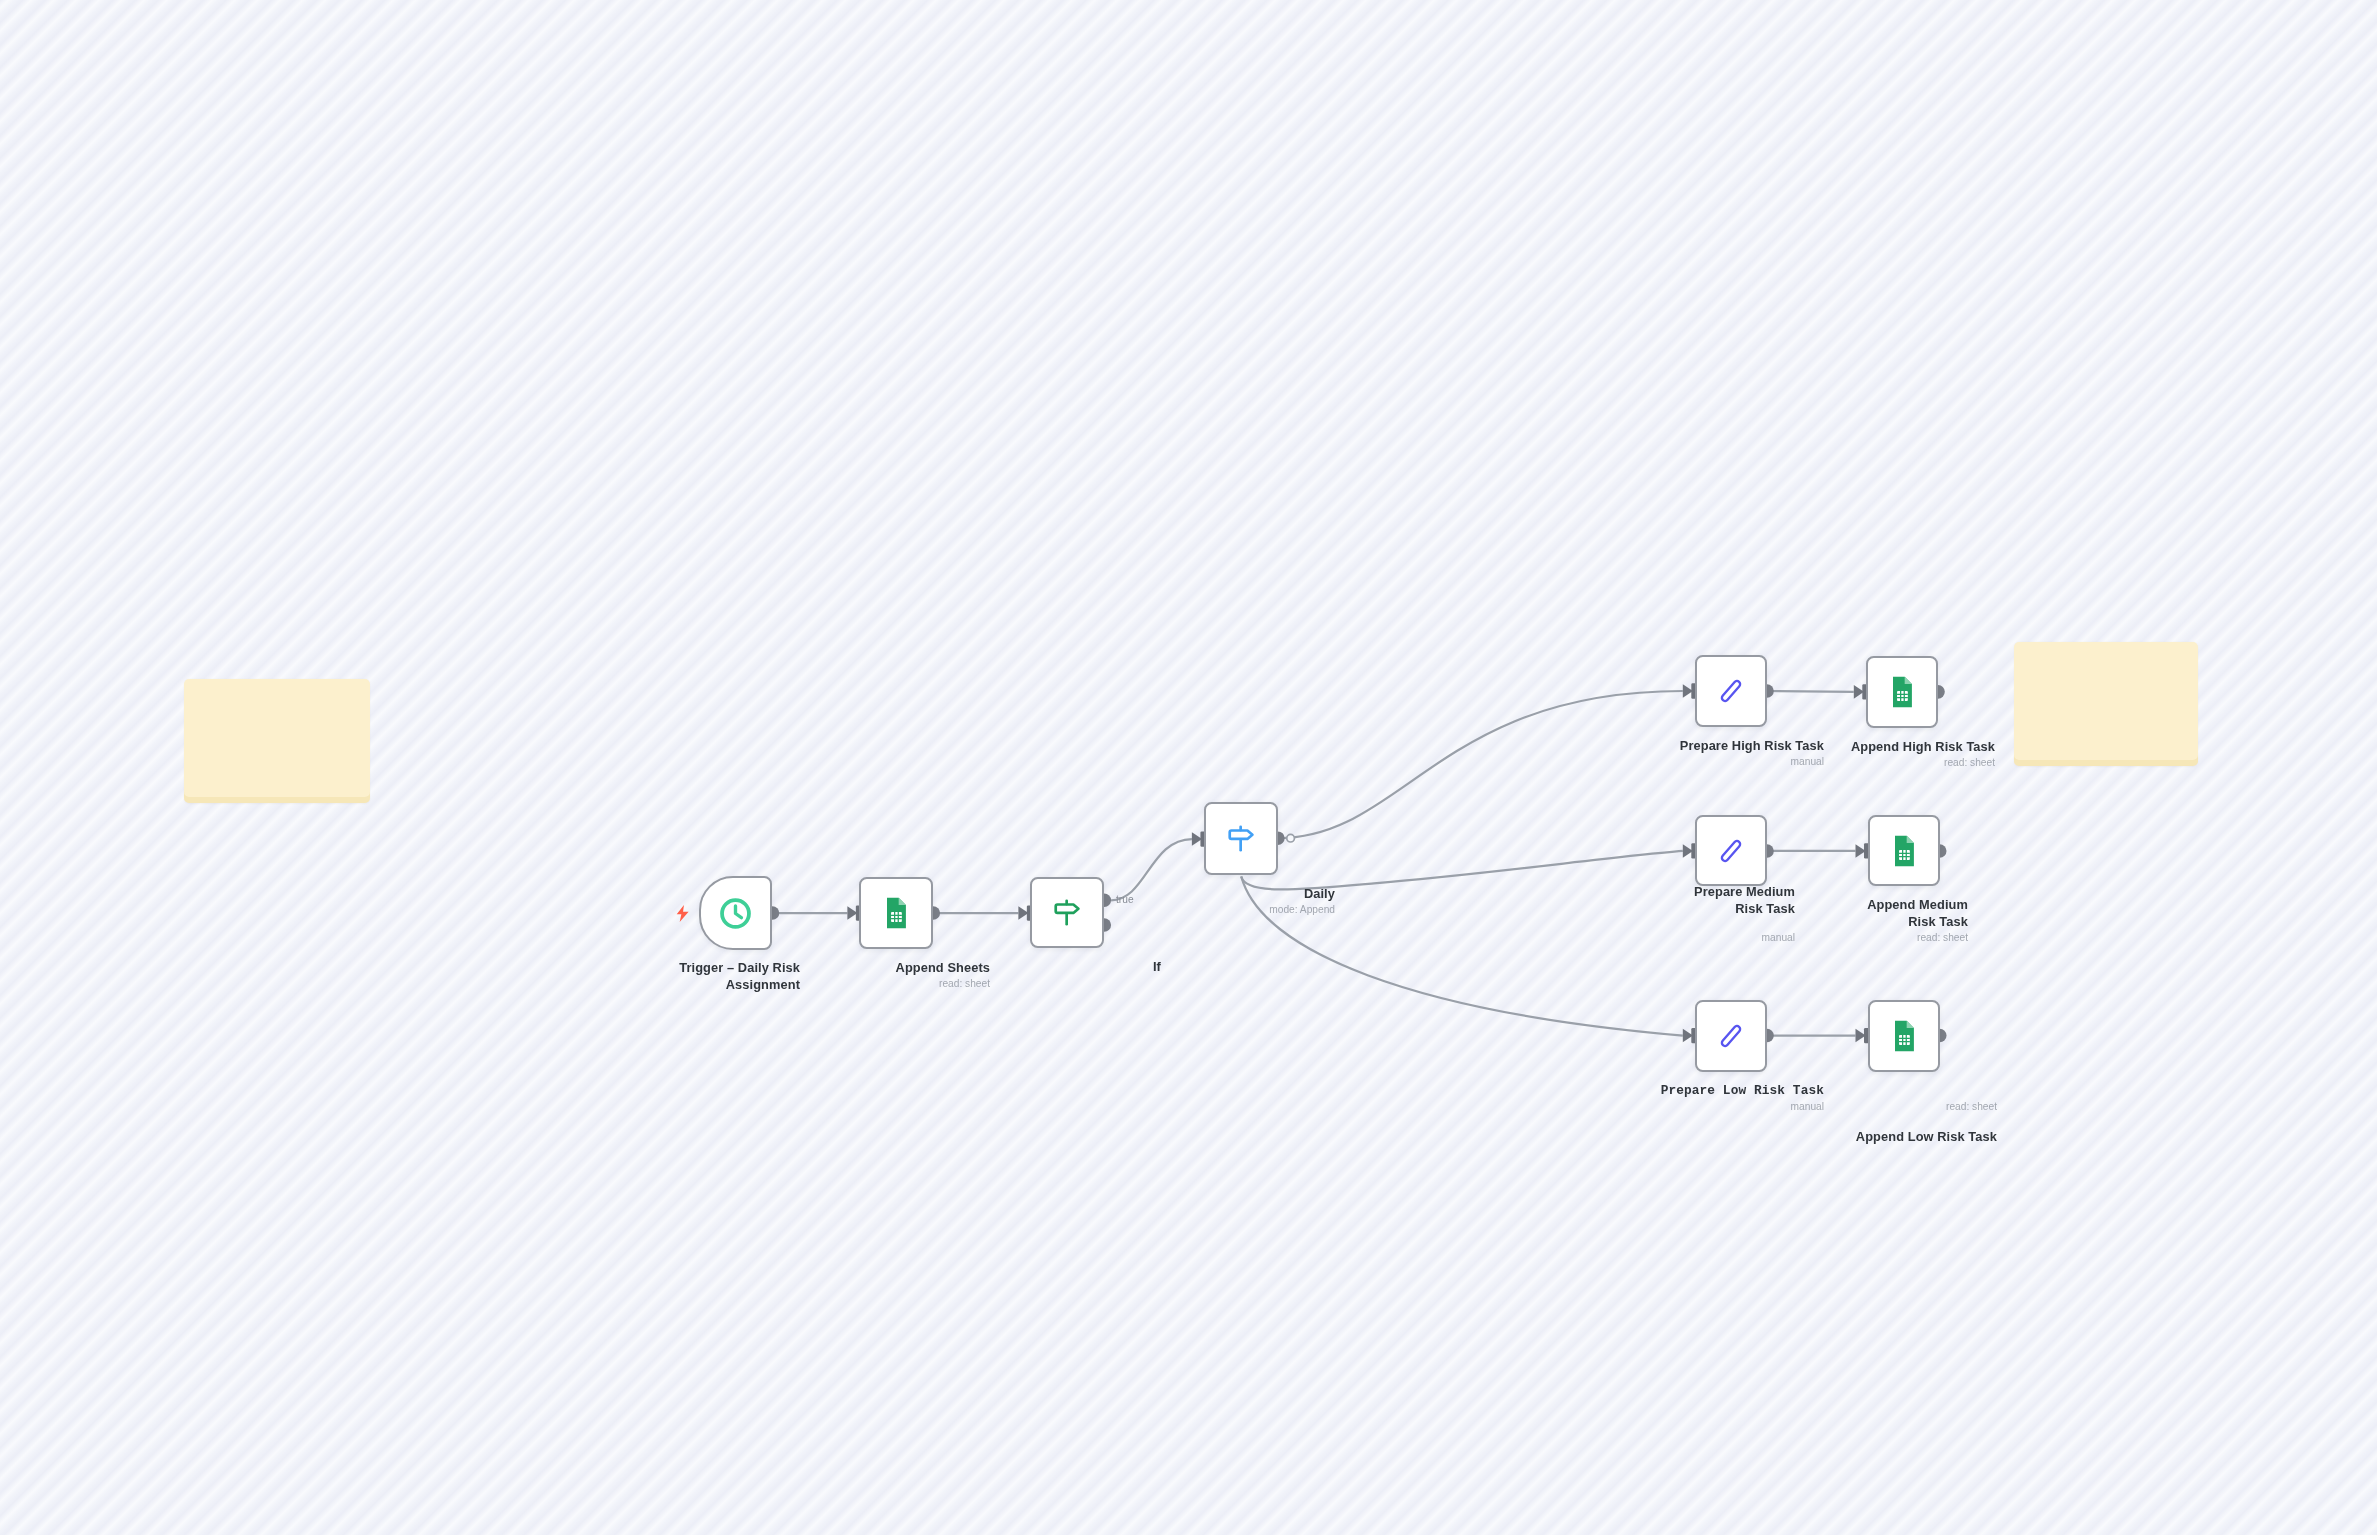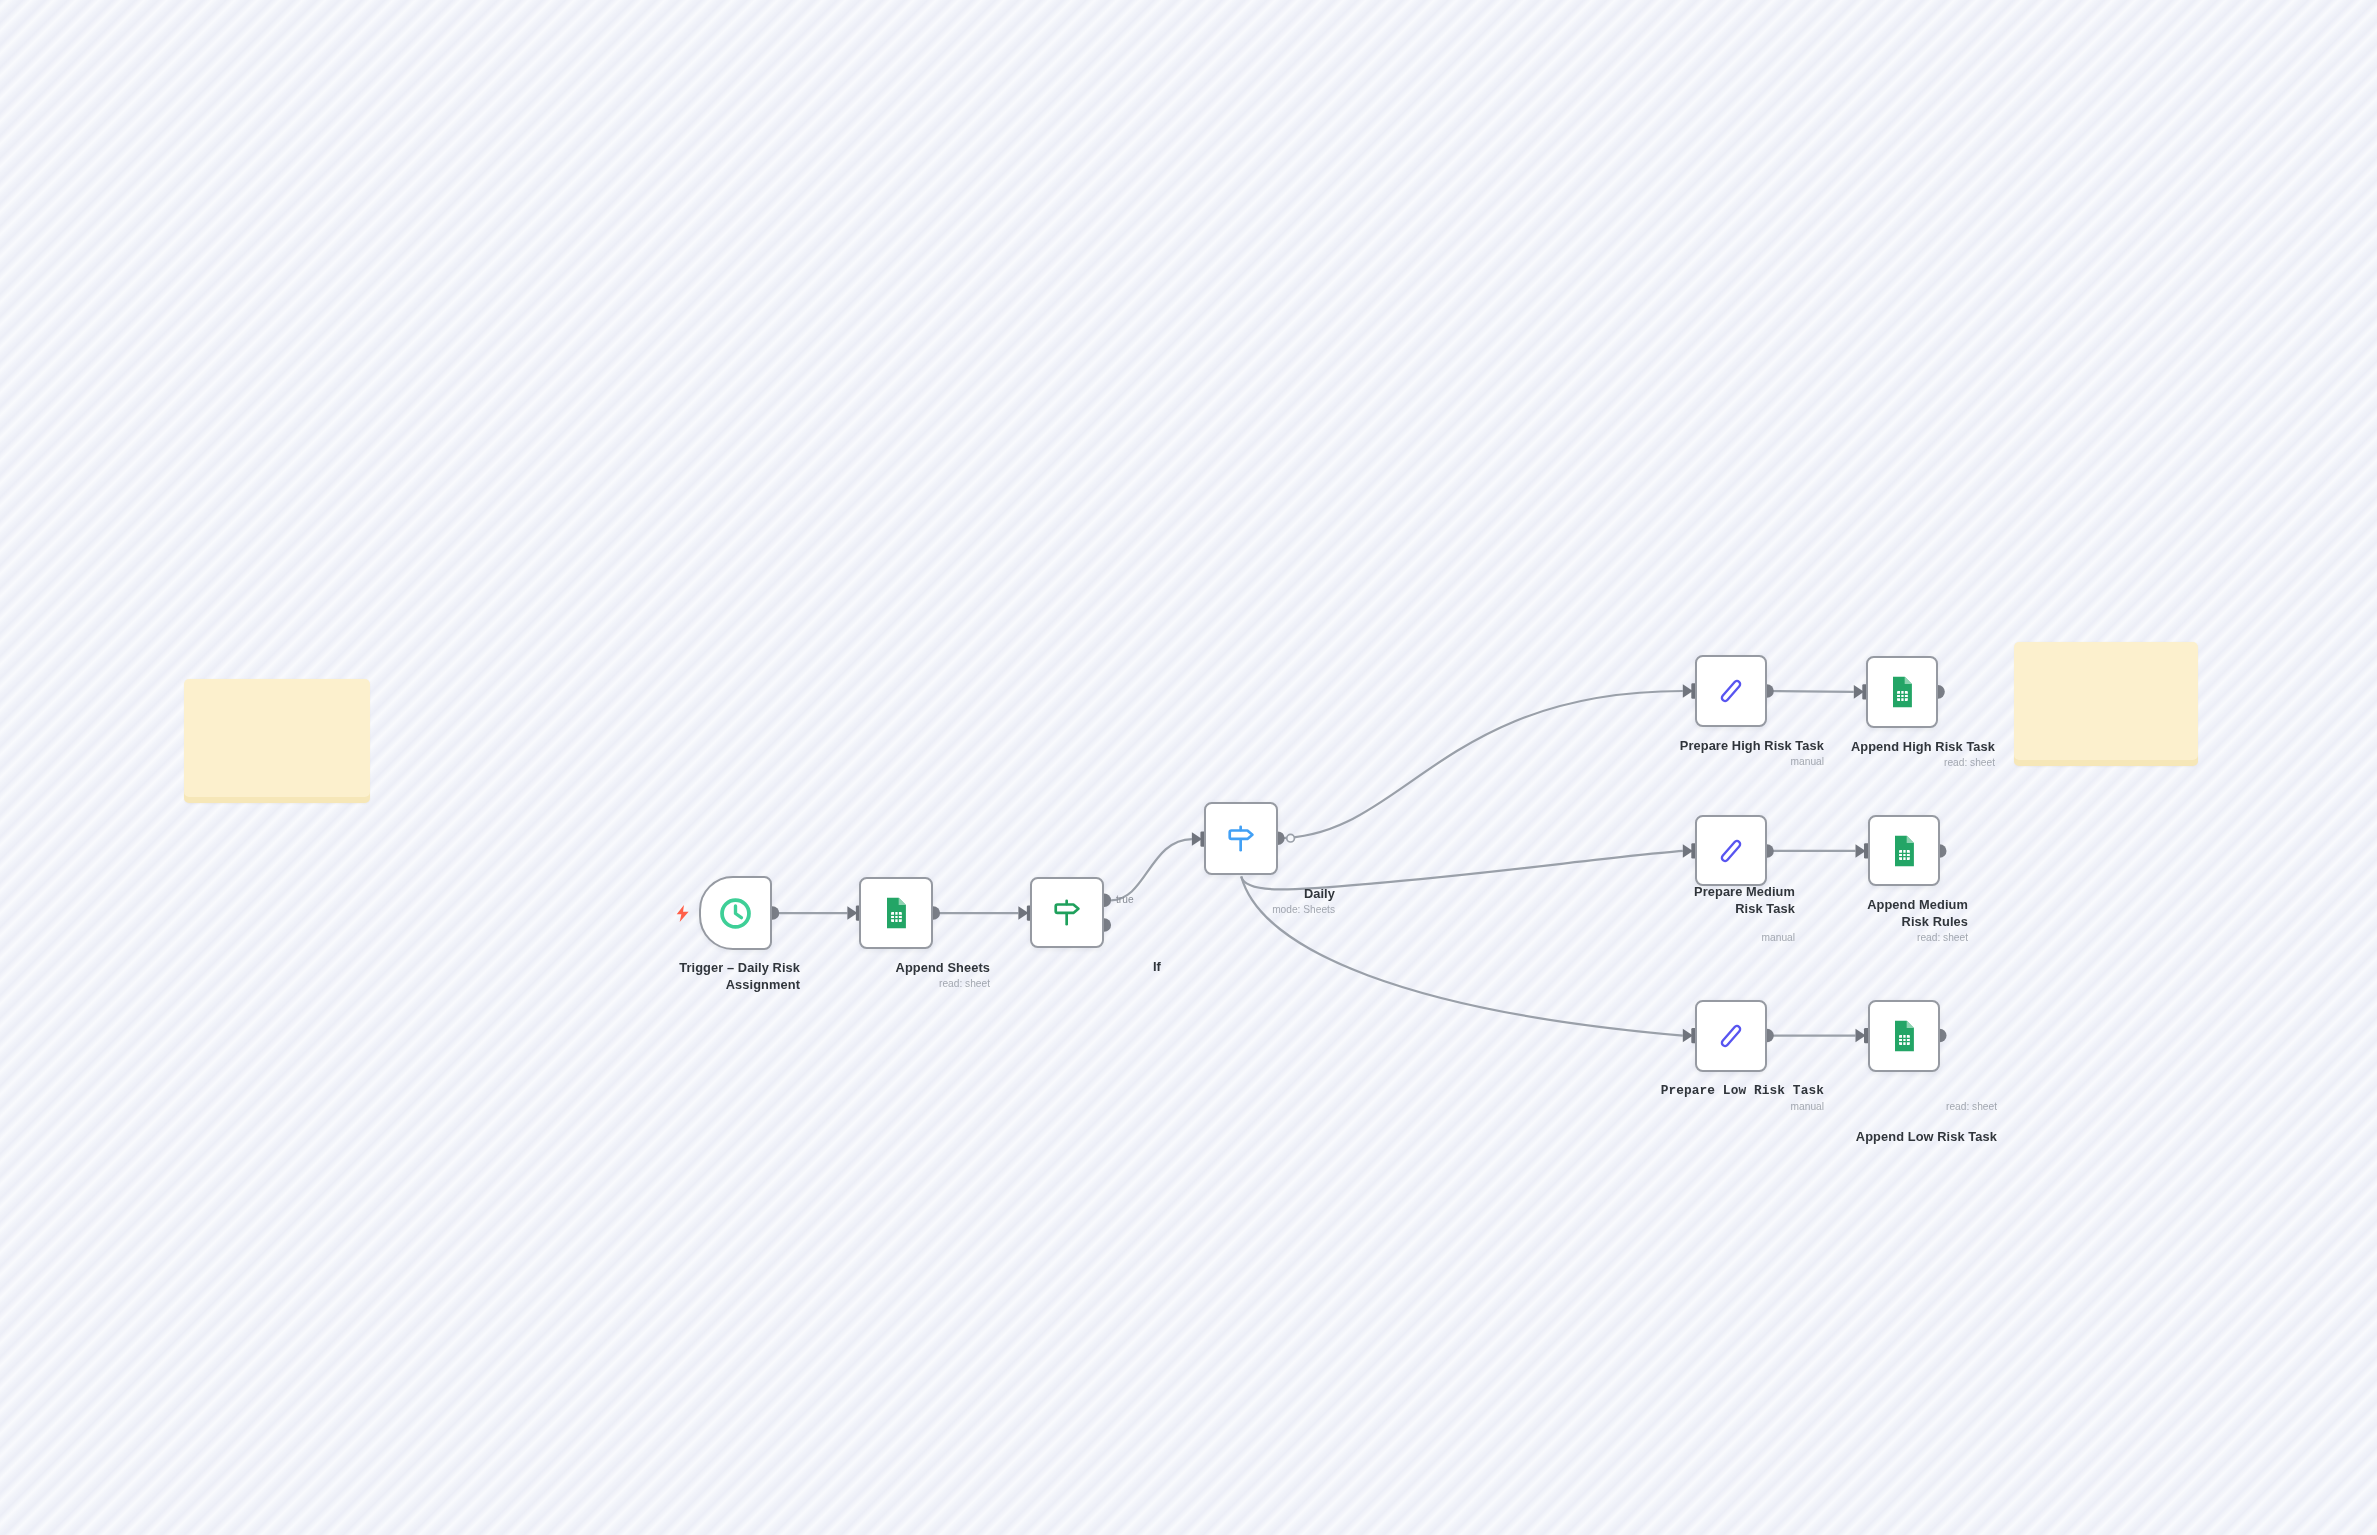--- a/index.html
+++ b/index.html
@@ -186,21 +186,21 @@
 
   <div class="node" style="left:1204px; top:802px;">
     <div class="node-box" style="width:74px; height:73px;">
       <svg width="37" height="37" viewBox="0 0 44 44">
         <path d="M21,8 v4" stroke="#42a0f5" stroke-width="3.2" stroke-linecap="round"></path>
         <path d="M10,12.5 h19 l6,5 l-6,5 h-19 a2,2 0 0 1 -2,-2 v-6 a2,2 0 0 1 2,-2 z" fill="none" stroke="#42a0f5" stroke-width="3.2" stroke-linejoin="round"></path>
         <path d="M21,23 v13" stroke="#42a0f5" stroke-width="3.2" stroke-linecap="round"></path>
       </svg>
     </div>
     <div class="node-label" style="left:-56px; top:83px; width:187px;">Daily</div>
-    <div class="node-sub" style="left:-56px; top:102px; width:187px;">mode: Sheets</div>
+    <div class="node-sub" style="left:-56px; top:102px; width:187px;">mode: Append</div>
   </div>
 
   <div class="node" style="left:1695px; top:655px;">
     <div class="node-box" style="width:72px; height:72px;">
       <svg width="36" height="36" viewBox="0 0 42 42">
         <line x1="14" y1="29" x2="28" y2="13" stroke="#5855f0" stroke-width="10" stroke-linecap="round"></line>
         <line x1="14" y1="29" x2="28" y2="13" stroke="#ffffff" stroke-width="4.5" stroke-linecap="round"></line>
       </svg>
     </div>
     <div class="node-label" style="left:-58px; top:82px; width:187px;">Prepare High Risk Task</div>
@@ -233,21 +233,21 @@
 
   <div class="node" style="left:1868px; top:815px;">
     <div class="node-box" style="width:72px; height:71px;">
       <svg width="36" height="36" viewBox="0 0 40 40">
         <path d="M10,3 h13 l8,8 v26 h-21 z" fill="#23a566"></path>
         <path d="M23,3 l8,8 h-8 z" fill="#8fd4b2"></path>
         <rect x="14.5" y="19" width="12" height="11" rx="1" fill="#ffffff"></rect>
         <path d="M14.5,22.7 h12 M14.5,26.3 h12 M18.5,19 v11 M22.5,19 v11" stroke="#23a566" stroke-width="1.4"></path>
       </svg>
     </div>
-    <div class="node-label" style="left:-28px; top:81px; width:128px;">Append Medium Risk Rules</div>
+    <div class="node-label" style="left:-28px; top:81px; width:128px;">Append Medium Risk Task</div>
     <div class="node-sub" style="left:-28px; top:117px; width:128px;">read: sheet</div>
   </div>
 
   <div class="node" style="left:1695px; top:1000px;">
     <div class="node-box" style="width:72px; height:72px;">
       <svg width="36" height="36" viewBox="0 0 42 42">
         <line x1="14" y1="29" x2="28" y2="13" stroke="#5855f0" stroke-width="10" stroke-linecap="round"></line>
         <line x1="14" y1="29" x2="28" y2="13" stroke="#ffffff" stroke-width="4.5" stroke-linecap="round"></line>
       </svg>
     </div>

